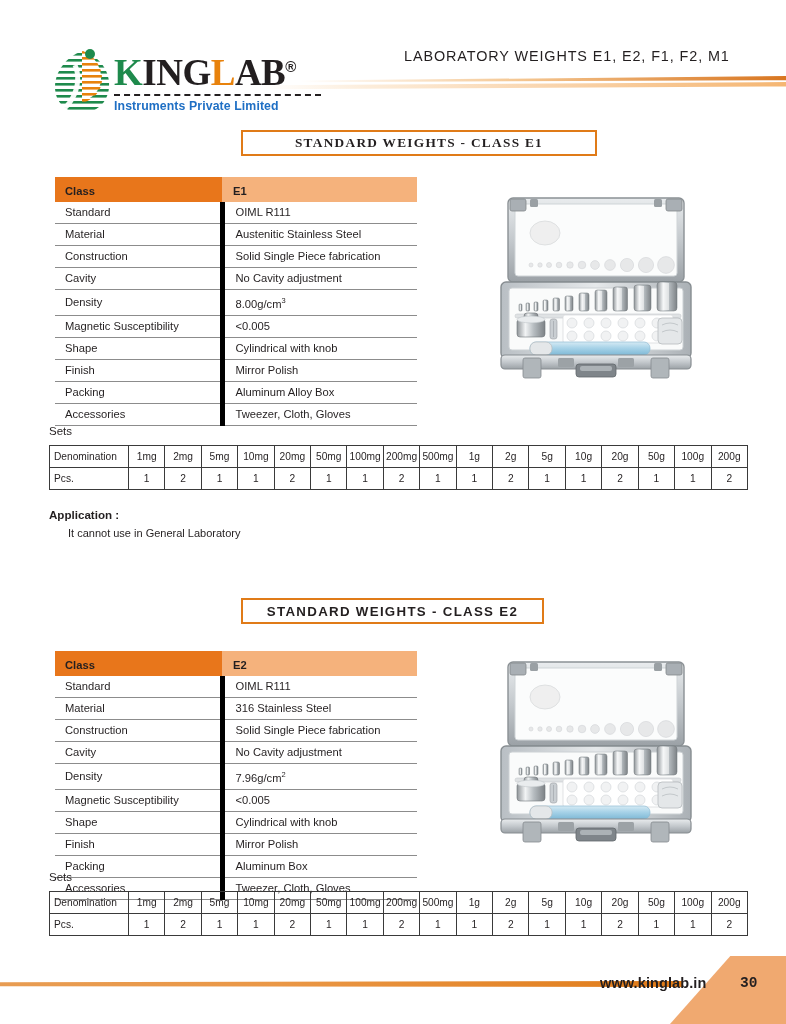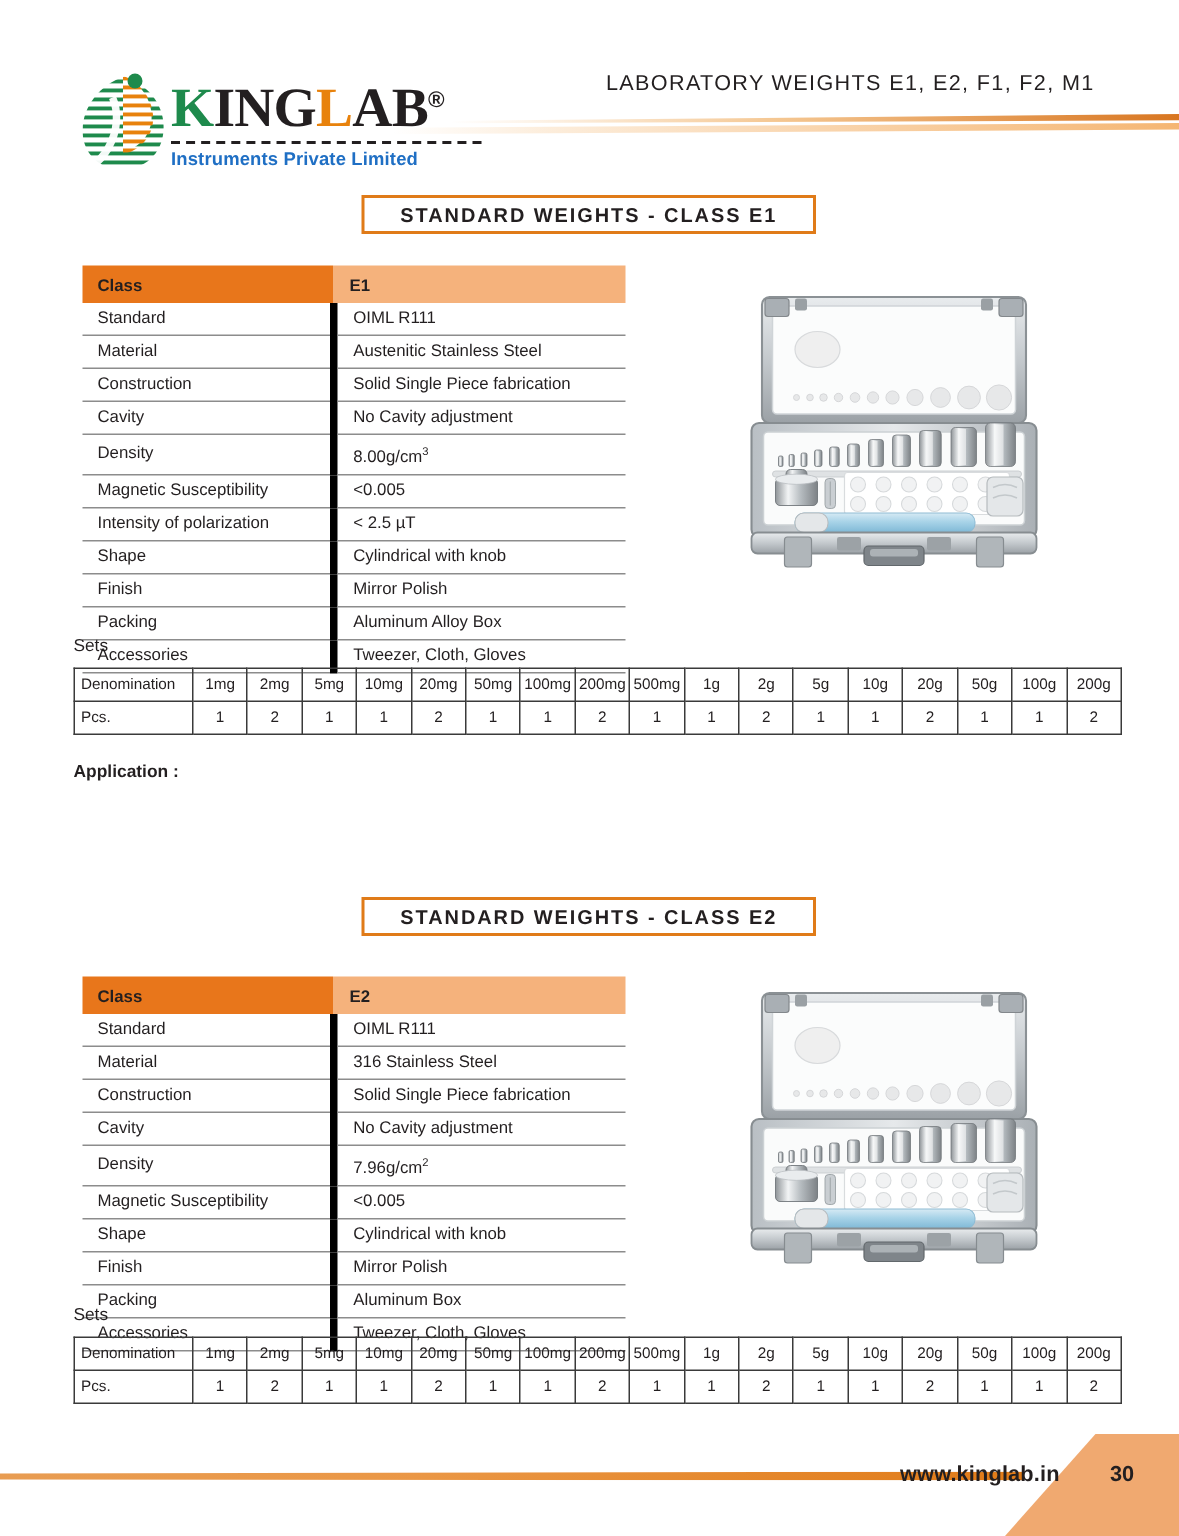--- a/index.html
+++ b/index.html
@@ -226,20 +226,21 @@
     font-weight: bold;
     color: #231f20;
     letter-spacing: 0.1px;
   }
   .footer-page {
     position: absolute;
     left: 740px; top: 975px;
     font-size: 14.5px;
     font-weight: bold;
     color: #231f20;
+    font-family: Liberation Mono, monospace;
   }
 </style>
 </head>
 <body>
 
 <div class="header">
 
   <div class="logo-wrap">
     <div class="logo-mark">
       <svg viewBox="0 0 62 68" xmlns="http://www.w3.org/2000/svg">
@@ -294,21 +295,21 @@
       <div class="logo-dashline"></div>
       <div class="logo-sub">Instruments Private Limited</div>
     </div>
   </div>
 
   <div class="header-title">LABORATORY  WEIGHTS E1, E2, F1, F2, M1</div>
   <div class="header-rule"></div>
   <div class="header-rule2"></div>
 </div>
 
-<div class="banner" style="left:241px; top:130px; width:303px;">
+<div class="banner" style="left:241px; top:130px; width:356px;font-family:Liberation Serif, serif;">
   <span class="banner-inner">STANDARD WEIGHTS - CLASS E1</span>
 </div>
 
 <table class="spec-table" style="left:55px; top:177px;">
   <tbody>
     <tr class="hdr">
       <td class="k">Class</td>
       <td class="v">E1</td>
     </tr>
     <tr>
@@ -327,24 +328,20 @@
         <td class="k">Cavity</td>
         <td class="v">No Cavity adjustment</td>
       </tr>
     <tr>
         <td class="k">Density</td>
         <td class="v"><span>8.00g/cm</span><span class="sup">3</span></td>
       </tr>
     <tr>
         <td class="k">Magnetic Susceptibility</td>
         <td class="v">&lt;0.005</td>
-      </tr>
-    <tr>
-        <td class="k">Intensity of polarization</td>
-        <td class="v">&lt; 2.5 µT</td>
       </tr>
     <tr>
         <td class="k">Shape</td>
         <td class="v">Cylindrical with knob</td>
       </tr>
     <tr>
         <td class="k">Finish</td>
         <td class="v">Mirror Polish</td>
       </tr>
     <tr>
@@ -526,20 +523,21 @@
       <td>2</td>
       <td>1</td>
       <td>1</td>
       <td>2</td>
     </tr>
   </tbody>
 </table>
 
 <div class="app-title" style="left:49px; top:508px;">Application :</div>
 <div class="app-body" style="left:68px; top:526px;">
+  <div>It cannot use in General Laboratory</div>
 </div>
 
 <div class="banner" style="left:241px; top:598px; width:303px;">
   <span class="banner-inner">STANDARD WEIGHTS - CLASS E2</span>
 </div>
 
 <table class="spec-table" style="left:55px; top:651px;">
   <tbody>
     <tr class="hdr">
       <td class="k">Class</td>

